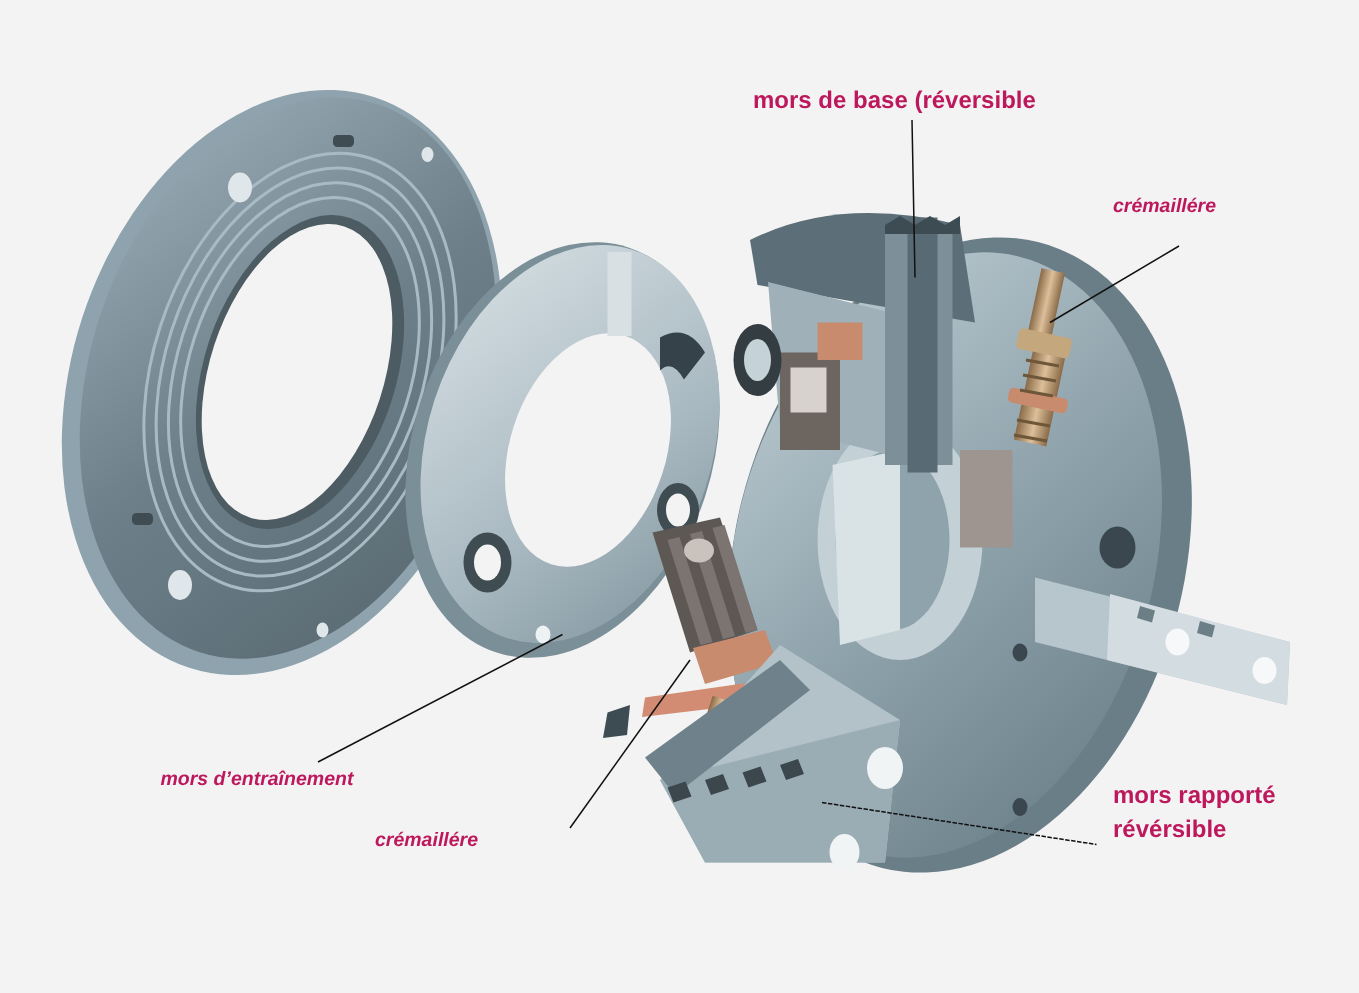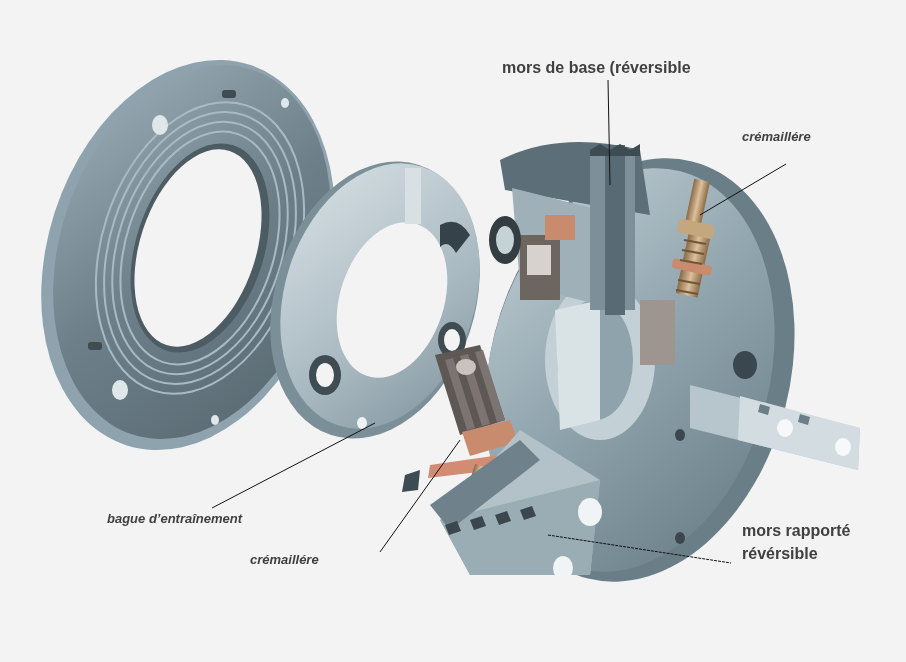--- a/index.html
+++ b/index.html
@@ -1,19 +1,19 @@
 <!DOCTYPE html>
 <html><head>
 <meta charset="utf-8">
 <style>
   html, body { margin:0; padding:0; }
   body { width:906px; height:662px; background:#f3f3f4; position:relative; overflow:hidden;
          font-family:"Liberation Sans", sans-serif; }
   #stage { position:absolute; left:0; top:0; width:906px; height:662px; }
-  .label { position:absolute; font-weight:bold; color:#404040; white-space:nowrap; line-height:1.15; }
+  .label { position:absolute; font-weight:bold; color:#be185d; white-space:nowrap; line-height:1.15; }
   .l-big { font-size:16px; }
   .l-small { font-size:13px;font-style:italic; }
 </style>
 </head>
 <body>
 
 <svg id="stage" viewBox="0 0 906 662">
   <defs>
     <linearGradient id="gSteel" x1="0" y1="0" x2="1" y2="1">
       <stop offset="0" stop-color="#9fb2bb"></stop>
@@ -129,16 +129,16 @@
     <line x1="608" y1="80" x2="610" y2="185"></line>
     <line x1="786" y1="164" x2="700" y2="215"></line>
     <line x1="212" y1="508" x2="375" y2="423"></line>
     <line x1="380" y1="552" x2="460" y2="440"></line>
     <line x1="548" y1="535" x2="731" y2="563" stroke-dasharray="3,1"></line>
   </g>
 </svg>
 
 <div class="label l-big" style="left:502px; top:59px;">mors de base (réversible</div>
 <div class="label l-small" style="left:742px; top:130px;">crémaillére</div>
-<div class="label l-small" style="left:107px; top:512px;">bague d’entraînement</div>
+<div class="label l-small" style="left:107px; top:512px;">mors d’entraînement</div>
 <div class="label l-small" style="left:250px; top:553px;">crémaillére</div>
 <div class="label l-big" style="left:742px; top:522px;">mors rapporté</div>
 <div class="label l-big" style="left:742px; top:545px;">révérsible</div>
 
 </body></html>

